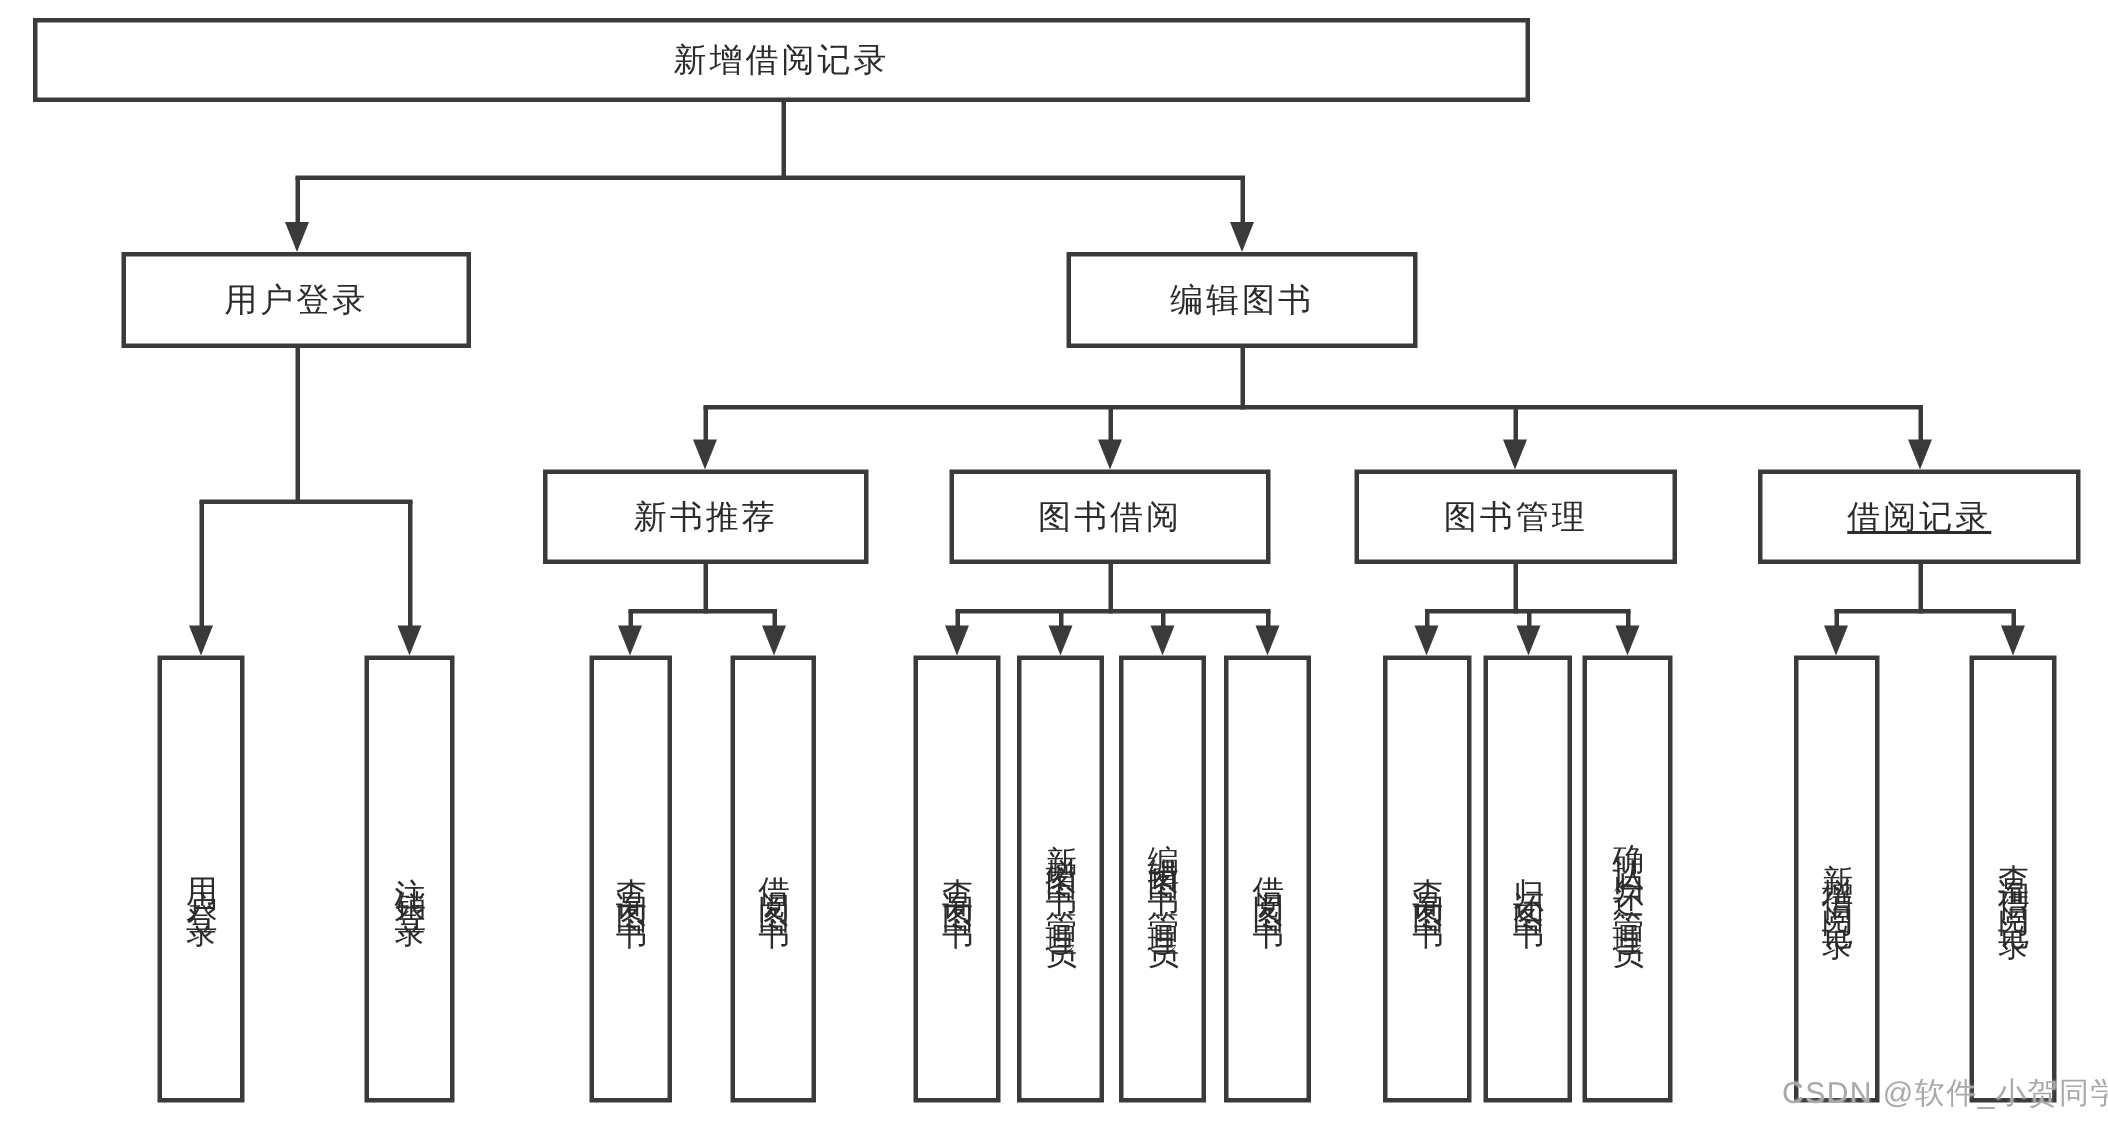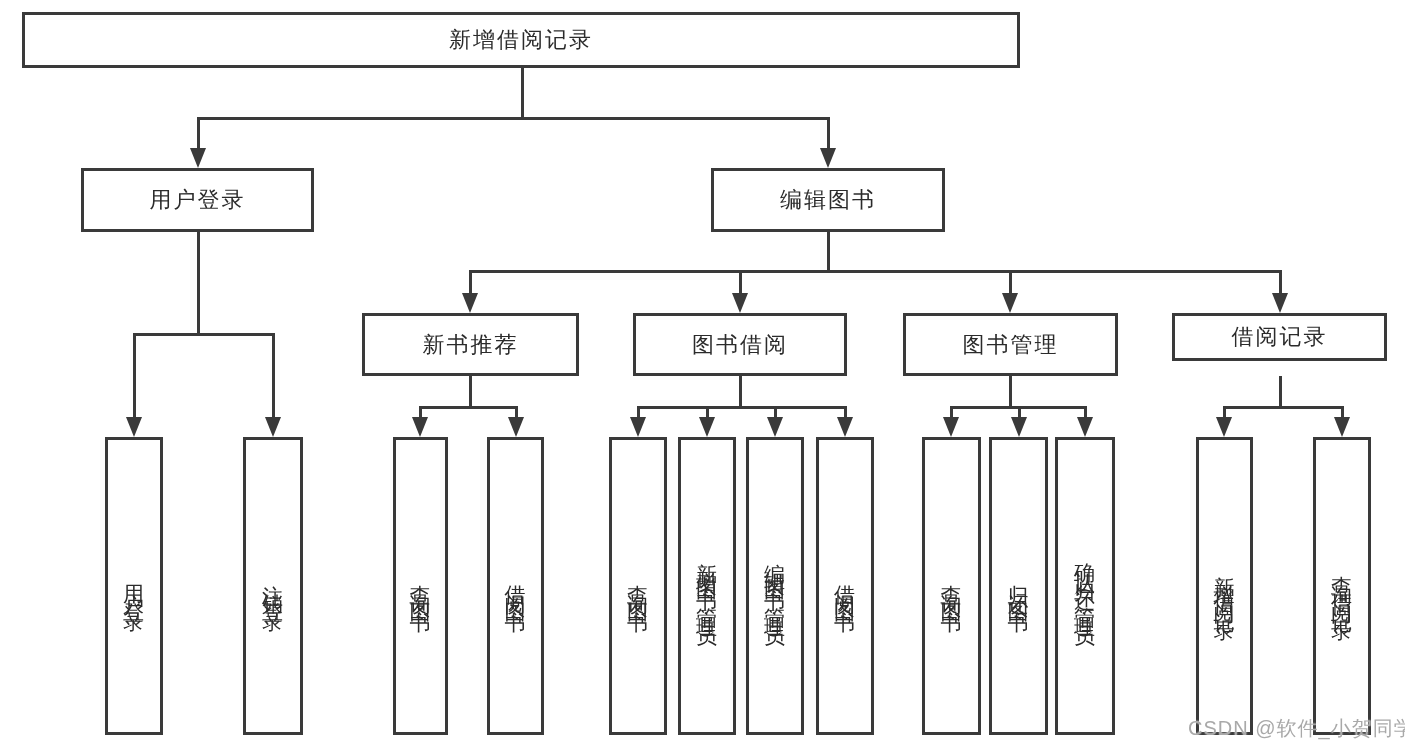--- a/index.html
+++ b/index.html
@@ -132,21 +132,21 @@
     </div>
     <div class="node h" style="left: 633px; top: 313px; width: 214px; height: 63px;">
       <span class="lbl">图书借阅</span>
     </div>
     <div class="node h" style="left: 362px; top: 313px; width: 217px; height: 63px;">
       <span class="lbl">新书推荐</span>
     </div>
     <div class="node h" style="left: 903px; top: 313px; width: 215px; height: 63px;">
       <span class="lbl">图书管理</span>
     </div>
-    <div class="node h" style="left: 1172px; top: 313px; width: 215px; height: 48px;">
+    <div class="node h" style="left: 1172px; top: 313px; width: 215px; height: 63px; text-decoration: underline;">
       <span class="lbl">借阅记录</span>
     </div>
     <div class="node v" style="left: 105px; top: 437px; width: 58px; height: 298px;">
       <span class="lbl">用户登录</span>
     </div>
     <div class="node v" style="left: 243px; top: 437px; width: 60px; height: 298px;">
       <span class="lbl">注销登录</span>
     </div>
     <div class="node v" style="left: 393px; top: 437px; width: 55px; height: 298px;">
       <span class="lbl">查询图书</span>

